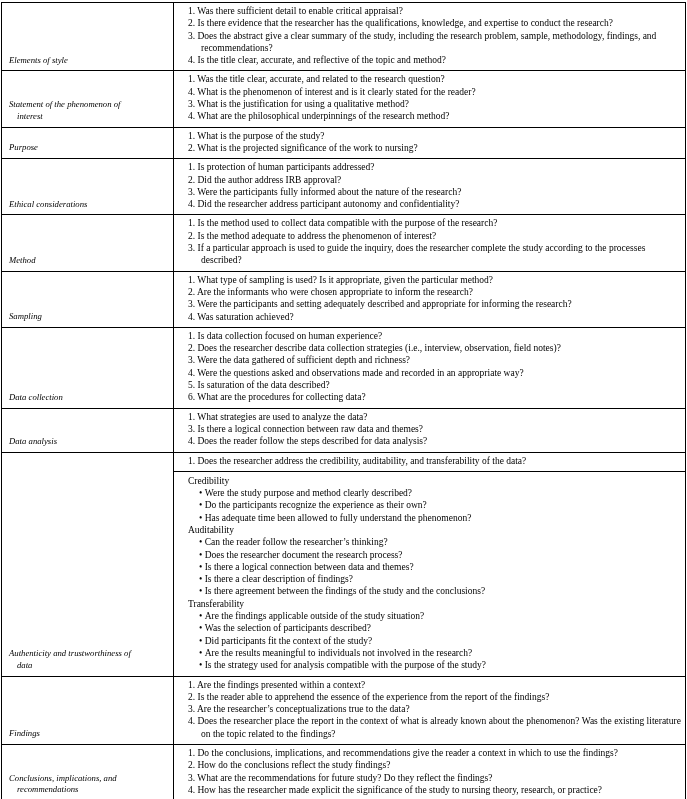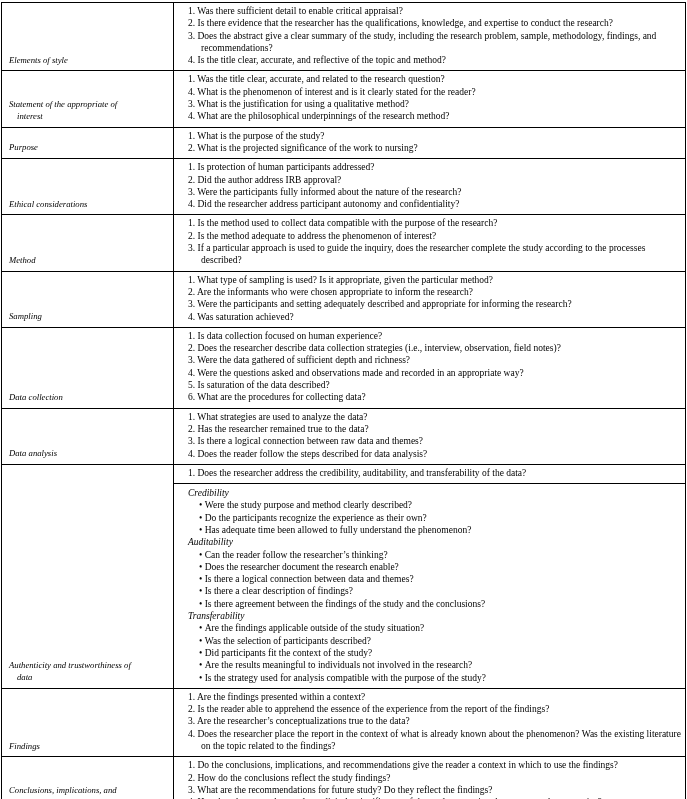--- a/index.html
+++ b/index.html
@@ -42,21 +42,21 @@
     margin-left: 24px;
   }
   .section { padding: 2px 3px 4px 14px; }
   .section.divided { border-top: 1px solid #000000; padding-top: 3px; }
   .item {
     font-size: 9.5px;
     line-height: 12.3px;
     letter-spacing: 0px;
   }
   .item.num { padding-left: 13px; text-indent: -13px; }
-  .item.header { padding-left: 0; font-style: italic; }
+  .item.header { padding-left: 0; }
   .item.bullet { padding-left: 11px; text-indent: 0; }
   .item.bullet::before { content: "\2022\00a0"; }
 </style>
 </head>
 <body>
 
 <div class="page">
   <div class="table" id="critique-table">
   <div class="row">
     <div class="cell label">Elements of style</div>
@@ -64,21 +64,21 @@
           <div class="section">
             <div class="item num">1. Was there sufficient detail to enable critical appraisal?</div>
             <div class="item num">2. Is there evidence that the researcher has the qualifications, knowledge, and expertise to conduct the research?</div>
             <div class="item num">3. Does the abstract give a clear summary of the study, including the research problem, sample, methodology, findings, and recommendations?</div>
             <div class="item num">4. Is the title clear, accurate, and reflective of the topic and method?</div>
           </div>
         </div>
   </div>
 
   <div class="row">
-    <div class="cell label">Statement of the appropriate of interest</div>
+    <div class="cell label">Statement of the phenomenon of interest</div>
     <div class="cell content">
           <div class="section">
             <div class="item num">1. Was the title clear, accurate, and related to the research question?</div>
             <div class="item num">4. What is the phenomenon of interest and is it clearly stated for the reader?</div>
             <div class="item num">3. What is the justification for using a qualitative method?</div>
             <div class="item num">4. What are the philosophical underpinnings of the research method?</div>
           </div>
         </div>
   </div>
 
@@ -139,41 +139,40 @@
             <div class="item num">6. What are the procedures for collecting data?</div>
           </div>
         </div>
   </div>
 
   <div class="row">
     <div class="cell label">Data analysis</div>
     <div class="cell content">
           <div class="section">
             <div class="item num">1. What strategies are used to analyze the data?</div>
-            <div class="item num">2. Has the researcher remained true to the data?</div>
             <div class="item num">3. Is there a logical connection between raw data and themes?</div>
             <div class="item num">4. Does the reader follow the steps described for data analysis?</div>
           </div>
         </div>
   </div>
 
   <div class="row">
     <div class="cell label">Authenticity and trustworthiness of data</div>
     <div class="cell content">
           <div class="section">
             <div class="item num">1. Does the researcher address the credibility, auditability, and transferability of the data?</div>
           </div>
           <div class="section divided">
             <div class="item header">Credibility</div>
             <div class="item bullet">Were the study purpose and method clearly described?</div>
             <div class="item bullet">Do the participants recognize the experience as their own?</div>
             <div class="item bullet">Has adequate time been allowed to fully understand the phenomenon?</div>
             <div class="item header">Auditability</div>
             <div class="item bullet">Can the reader follow the researcher’s thinking?</div>
-            <div class="item bullet">Does the researcher document the research enable?</div>
+            <div class="item bullet">Does the researcher document the research process?</div>
             <div class="item bullet">Is there a logical connection between data and themes?</div>
             <div class="item bullet">Is there a clear description of findings?</div>
             <div class="item bullet">Is there agreement between the findings of the study and the conclusions?</div>
             <div class="item header">Transferability</div>
             <div class="item bullet">Are the findings applicable outside of the study situation?</div>
             <div class="item bullet">Was the selection of participants described?</div>
             <div class="item bullet">Did participants fit the context of the study?</div>
             <div class="item bullet">Are the results meaningful to individuals not involved in the research?</div>
             <div class="item bullet">Is the strategy used for analysis compatible with the purpose of the study?</div>
           </div>

